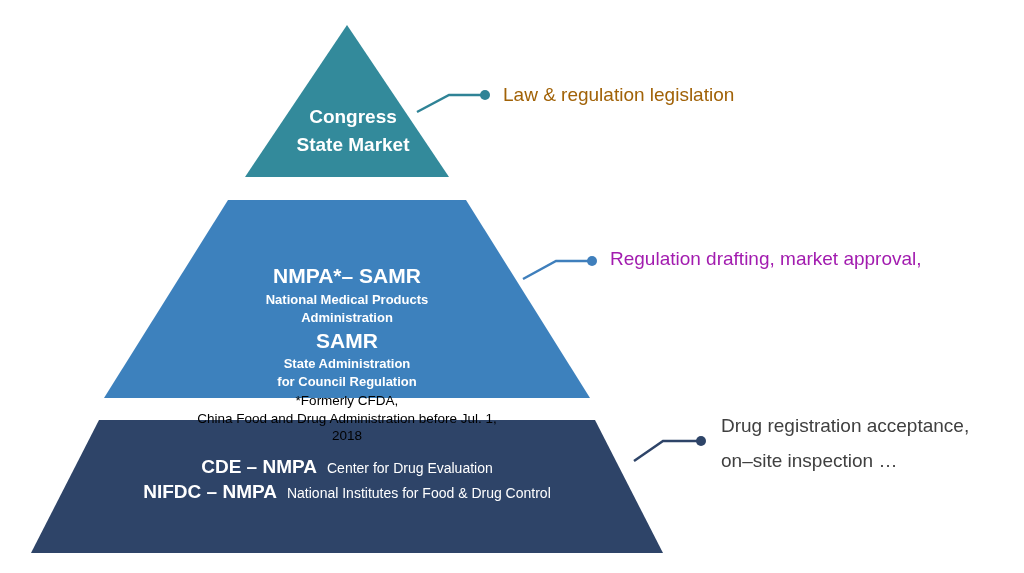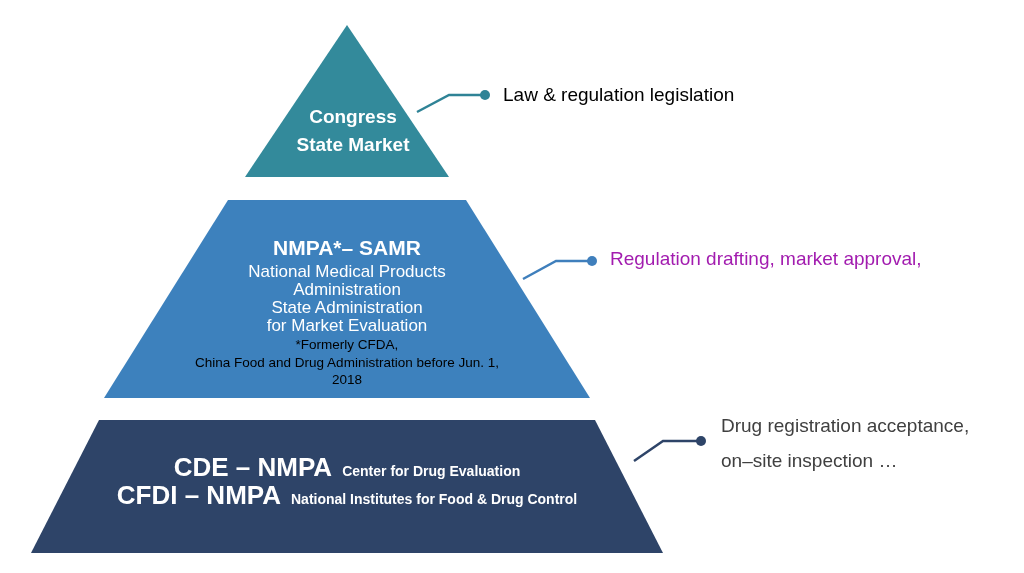--- a/index.html
+++ b/index.html
@@ -9,34 +9,34 @@
   }
   .stage svg{position:absolute;left:0;top:0;}
   .txt{position:absolute;white-space:nowrap;}
   .center{transform:translateX(-50%);text-align:center;}
 
   
   .t1-label{left:353px;top:103px;color:#ffffff;font-size:19px;font-weight:bold;line-height:28px;}
 
   
   .t2-block{left:347px;top:233px;color:#ffffff;}
-  .t2-title{font-size:21px;font-weight:bold;line-height:30px;}
+  .t2-title{font-size:21px;font-weight:bold;line-height:30px;margin-top:28px;}
   .t2-title2{font-size:21px;font-weight:bold;line-height:28px;}
-  .t2-sub{font-size:17px;font-weight:400;line-height:18px;}
+  .t2-sub{font-size:13px;font-weight:700;line-height:18px;}
   .t2-note{font-size:13.5px;color:#000000;line-height:17px;}
   .t2-note-first{line-height:19px;}
 
   
   .t3-block{left:347px;top:455px;color:#ffffff;}
   .t3-row{line-height:24px;}
-  .t3-acr{font-size:26px;font-weight:bold;}
-  .t3-desc{font-size:14px;font-weight:700;margin-left:10px;}
+  .t3-acr{font-size:19px;font-weight:bold;}
+  .t3-desc{font-size:14px;font-weight:400;margin-left:10px;}
 
   
-  .callout1{left:503px;top:84px;color:#000000;font-size:19px;line-height:22px;}
+  .callout1{left:503px;top:84px;color:#a16207;font-size:19px;line-height:22px;}
   .callout2{left:610px;top:241px;color:#a21caf;font-size:19px;line-height:35px;}
   .callout3{left:721px;top:408px;color:#404040;font-size:19px;line-height:35px;}
 </style>
 </head>
 <body>
 
 <div class="stage">
 
   <svg width="1024" height="573" viewBox="0 0 1024 573">
 
@@ -56,33 +56,34 @@
 
   <div class="txt center t1-label">
     <div>Congress</div>
     <div>State Market</div>
   </div>
 
   <div class="txt center t2-block">
     <div class="t2-title">NMPA*– SAMR</div>
     <div class="t2-sub">National Medical Products</div>
     <div class="t2-sub">Administration</div>
+    <div class="t2-title2">SAMR</div>
     <div class="t2-sub">State Administration</div>
-    <div class="t2-sub">for Market Evaluation</div>
+    <div class="t2-sub">for Council Regulation</div>
     <div class="t2-note t2-note-first">*Formerly CFDA,</div>
-    <div class="t2-note">China Food and Drug Administration before Jun. 1,</div>
+    <div class="t2-note">China Food and Drug Administration before Jul. 1,</div>
     <div class="t2-note">2018</div>
   </div>
 
   <div class="txt center t3-block">
     <div class="t3-row">
       <span class="t3-acr">CDE – NMPA</span><span class="t3-desc">Center for Drug Evaluation</span>
     </div>
     <div class="t3-row">
-      <span class="t3-acr">CFDI – NMPA</span><span class="t3-desc">National Institutes for Food &amp; Drug Control</span>
+      <span class="t3-acr">NIFDC – NMPA</span><span class="t3-desc">National Institutes for Food &amp; Drug Control</span>
     </div>
   </div>
 
   <div class="txt callout1">
     <div>Law &amp; regulation legislation</div>
   </div>
 
   <div class="txt callout2">
     <div>Regulation drafting, market approval,</div>
   </div>

